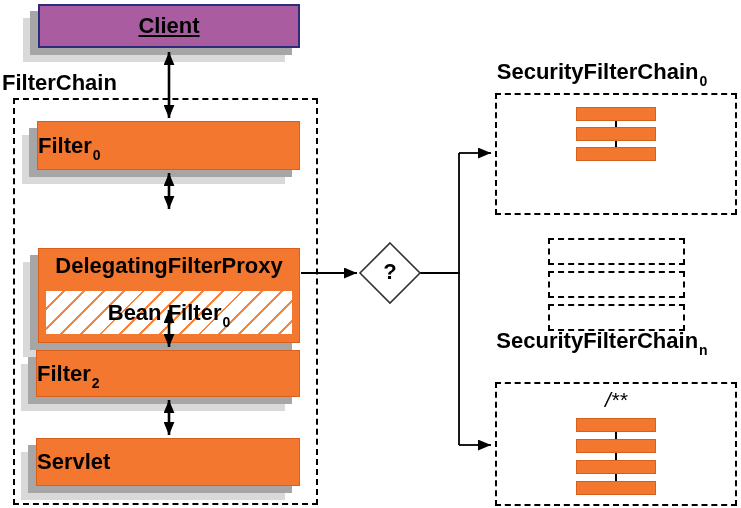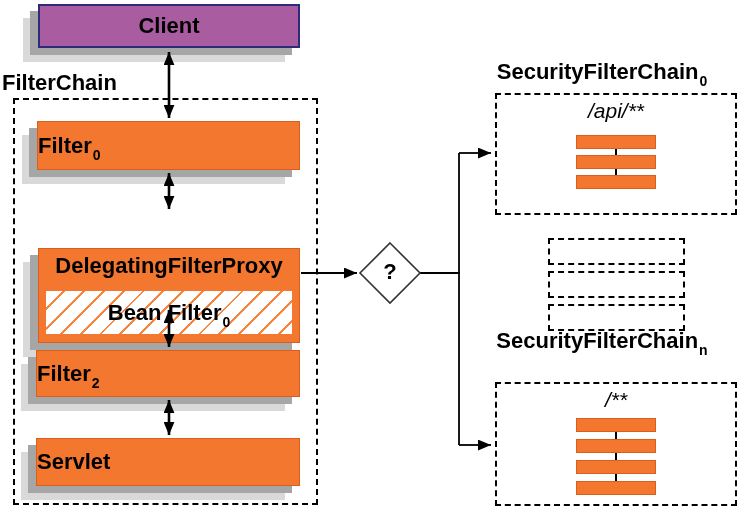--- a/index.html
+++ b/index.html
@@ -10,21 +10,21 @@
   *{margin:0;padding:0;box-sizing:border-box;}
   body{font-family:"Liberation Sans",sans-serif;background:#fff;}
   .stage{position:relative;width:741px;height:508px;background:#fff;overflow:hidden;}
 
   .abs{position:absolute;}
   .bold-label{font-weight:bold;font-size:22px;color:#000;}
 
   
   .shadowed{box-shadow:-8px 7px 0 var(--shadow_dark), -15px 14px 0 var(--shadow_light);}
   .client-box{left:38px;top:4px;width:262px;height:44px;background:var(--purple);
-    border:2px solid var(--purple_border);display:flex;align-items:center;justify-content:center;}
+    border:2px solid var(--purple_border);display:flex;align-items:center;justify-content:center;text-decoration:underline;}
   .obox{background:var(--orange);border:1px solid var(--orange_border);
     display:flex;align-items:center;justify-content:flex-start;}
   .filter0{left:37px;top:121px;width:263px;height:49px;}
   .dfp{left:38px;top:212px;width:262px;height:95px;display:block;text-align:center;margin-top:36px;}
   .dfp-title{margin-top:4px;font-weight:bold;font-size:22px;}
   .bean{position:absolute;left:5px;top:40px;width:250px;height:47px;
     border:2px solid var(--orange);
     background:repeating-linear-gradient(135deg,transparent 0 12px,var(--hatch) 12px 14px),#fff;
     display:flex;align-items:center;justify-content:center;}
   .filter2{left:36px;top:350px;width:264px;height:47px;}
@@ -82,21 +82,20 @@
   <div class="abs obox filter2 shadowed">
     <span class="bold-label"><span>Filter</span><span class="subsc">2</span></span>
   </div>
 
   <div class="abs obox servlet shadowed">
     <span class="bold-label">Servlet</span>
   </div>
 
   <div class="abs bold-label sfc-label0"><span>SecurityFilterChain</span><span class="subsc">0</span></div>
   <div class="abs dashed sfc-box0">
-    <div class="pattern">/api/**</div>
     <div class="bars">
         <div class="bar"></div>
         <div class="bar"></div>
         <div class="bar"></div>
       </div>
   </div>
 
   <div class="abs placeholders">
       <div class="ph"></div>
       <div class="ph"></div>

